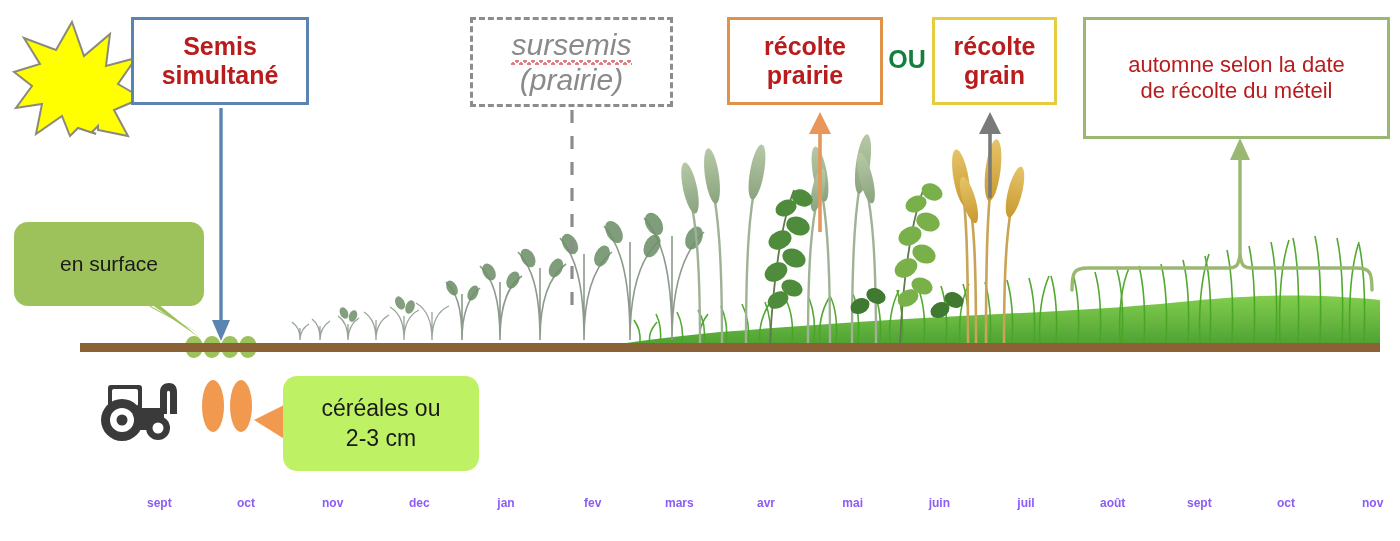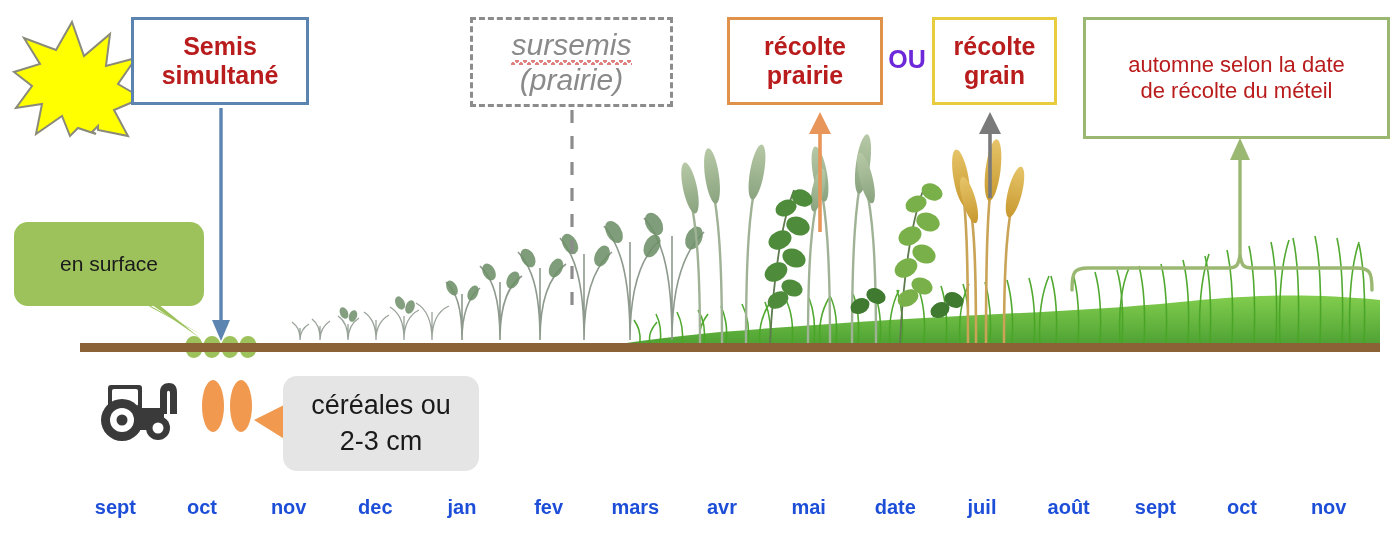--- a/index.html
+++ b/index.html
@@ -65,21 +65,21 @@
   }
   .box-grain {
     left: 932px; top: 17px; width: 125px; height: 88px;
     border: 3px solid #e8cc3f;
     font-size: 25px; font-weight: bold;
   }
   .ou-label {
     position: absolute;
     left: 884px; top: 45px;
     width: 46px; text-align: center;
-    font-size: 25px; font-weight: bold; color: #6d28d9;
+    font-size: 25px; font-weight: bold; color: #15803d;
   }
   .box-exploitation {
     left: 1083px; top: 17px; width: 307px; height: 122px;
     border: 3px solid #9bb873;
     font-size: 22px;
   }
 
   
   .bubble {
     position: absolute;
@@ -91,43 +91,44 @@
     line-height: 1.3;
     color: #1a1a1a;
   }
   .bubble-prairie {
     left: 14px; top: 222px; width: 190px; height: 84px;
     background: #9dc25c;
     font-size: 21px;
   }
   .bubble-cereales {
     left: 283px; top: 376px; width: 196px; height: 95px;
-    background: #e5e5e5;
-    font-size: 27px;
+    background: #bef264;
+    font-size: 23px;
   }
 
   
   .soil {
     position: absolute;
     left: 80px; top: 343px;
     width: 1300px; height: 9px;
     background: #8a6236;
   }
   .months {
     position: absolute;
     left: 80px; top: 496px;
     width: 1300px; height: 30px;
   }
   .month {
     position: absolute;
     transform: translateX(-50%);
-    font-size: 20px;
+    font-size: 12px;
     font-weight: bold;
-    color: #1d4ed8;
+    color: #8b5cf6;
     white-space: nowrap;
+    margin-left: 44px;
   }
 
   
   .svg-layer {
     position: absolute;
     left: 0; top: 0;
     width: 1400px; height: 541px;
     pointer-events: none;
   }
 </style>
@@ -424,21 +425,21 @@
   <div class="months" id="months-row">
       <span class="month" style="left: 35.3333px;">sept</span>
       <span class="month" style="left: 122px;">oct</span>
       <span class="month" style="left: 208.667px;">nov</span>
       <span class="month" style="left: 295.333px;">dec</span>
       <span class="month" style="left: 382px;">jan</span>
       <span class="month" style="left: 468.667px;">fev</span>
       <span class="month" style="left: 555.333px;">mars</span>
       <span class="month" style="left: 642px;">avr</span>
       <span class="month" style="left: 728.667px;">mai</span>
-      <span class="month" style="left: 815.333px;">date</span>
+      <span class="month" style="left: 815.333px;">juin</span>
       <span class="month" style="left: 902px;">juil</span>
       <span class="month" style="left: 988.667px;">août</span>
       <span class="month" style="left: 1075.33px;">sept</span>
       <span class="month" style="left: 1162px;">oct</span>
       <span class="month" style="left: 1248.67px;">nov</span>
     </div>
 
 </div>
 
 </body></html>

